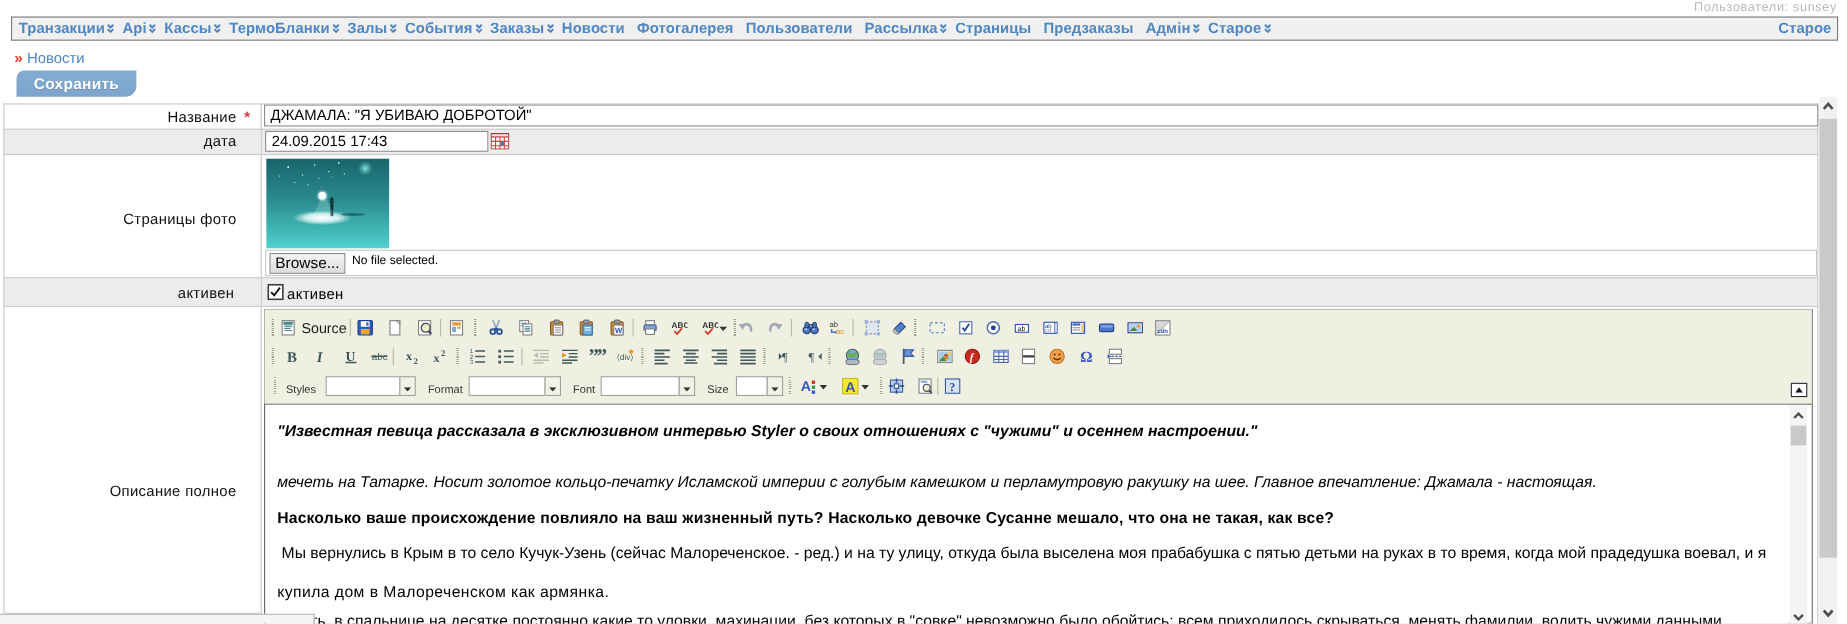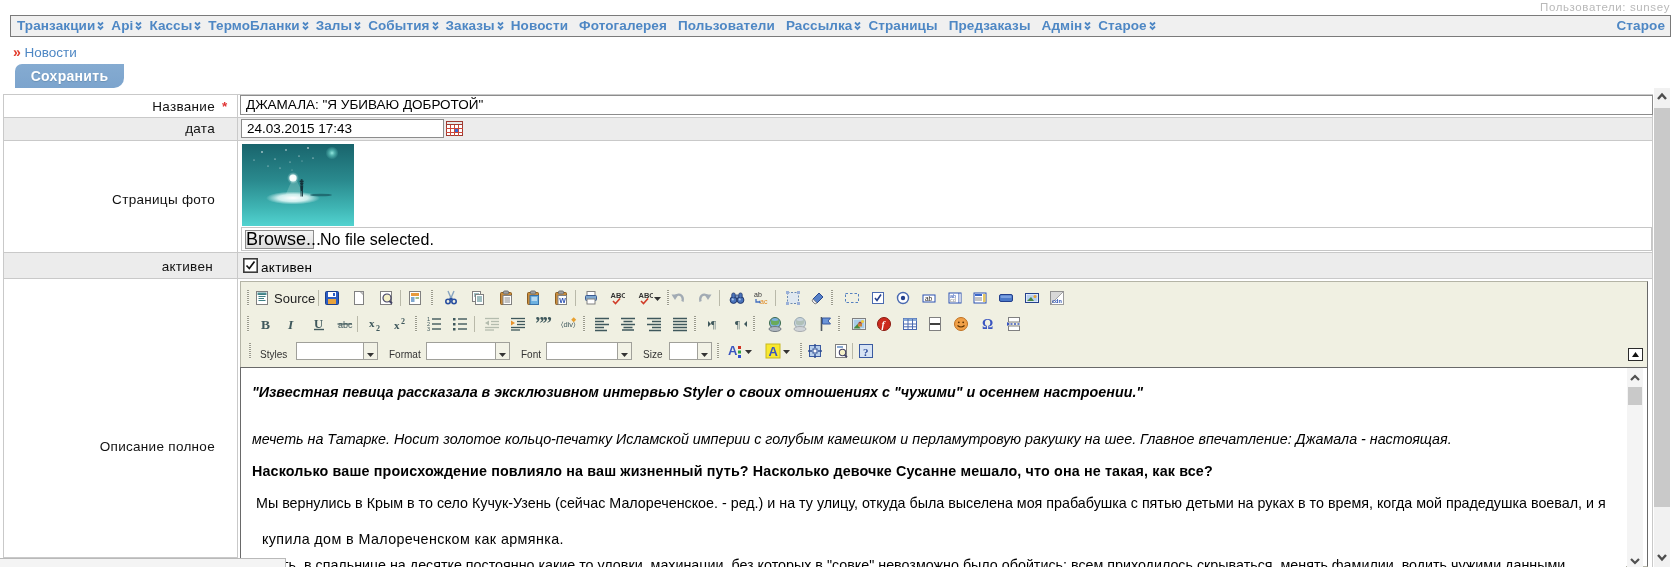--- a/index.html
+++ b/index.html
@@ -64,21 +64,21 @@
 <div class="abs" style="left:237px;top:94px;width:1px;height:473px;background:#c9c9c9"></div>
 <div class="abs" style="left:1652px;top:94px;width:1px;height:473px;background:#c9c9c9"></div>
 <div class="abs" style="left:3px;top:557px;width:235px;height:1px;background:#c9c9c9"></div>
 <div class="lbl" style="top:99px;padding-right:22px">Название</div>
 <div class="abs" style="left:222px;top:99px;color:#e03535;font-size:13.5px;font-weight:bold">*</div>
 <div class="lbl" style="top:121px;padding-right:22px">дата</div>
 <div class="lbl" style="top:192px;padding-right:22px">Страницы фото</div>
 <div class="lbl" style="top:259px;padding-right:24px">активен</div>
 <div class="lbl" style="top:439px;padding-right:22px">Описание полное</div>
 <div class="abs" style="left:240px;top:95px;width:1413px;height:20px;background:#fff;border:1px solid #8c8c8c;font-size:13.5px;line-height:18px;padding-left:5px;color:#000">ДЖАМАЛА: "Я УБИВАЮ ДОБРОТОЙ"</div>
-<div class="abs" style="left:241px;top:119px;width:203px;height:19px;background:#fff;border:1px solid #8c8c8c;font-size:13.5px;line-height:17px;padding-left:5px;color:#000">24.03.2015 17:43</div>
+<div class="abs" style="left:241px;top:119px;width:203px;height:19px;background:#fff;border:1px solid #8c8c8c;font-size:13.5px;line-height:17px;padding-left:5px;color:#000">24.09.2015 17:43</div>
 <svg class="abs" style="left:446px;top:121px" width="17" height="15" viewBox="0 0 17 15">
 <rect x="0.5" y="0.5" width="16" height="14" fill="#fff" stroke="#a03a30"></rect>
 <rect x="0.5" y="0.5" width="16" height="3" fill="#e8e8e8" stroke="#a03a30"></rect>
 <g stroke="#cc4639" stroke-width="1">
 <line x1="4.5" y1="4" x2="4.5" y2="15"></line>
       <line x1="8.5" y1="4" x2="8.5" y2="15"></line>
       <line x1="12.5" y1="4" x2="12.5" y2="15"></line>
 <line x1="0" y1="7.5" x2="17" y2="7.5"></line>
       <line x1="0" y1="11.5" x2="17" y2="11.5"></line>
     </g>
@@ -127,22 +127,22 @@
       <circle cx="26" cy="22" r="0.5"></circle>
 <circle cx="48" cy="18" r="0.5"></circle>
       <circle cx="71" cy="14" r="0.6"></circle>
       <circle cx="38" cy="24" r="0.5"></circle>
 <circle cx="12" cy="16" r="0.5"></circle>
       <circle cx="60" cy="17" r="0.45"></circle>
       <circle cx="50" cy="26" r="0.4"></circle>
     </g>
 </svg>
 <div class="abs" style="left:241px;top:227px;width:1411px;height:24px;background:#fff;border:1px solid #c6c6c6"></div>
-<div class="abs" style="left:245px;top:230px;width:69px;height:19px;background:linear-gradient(#f4f4f4,#dcdcdc);border:1px solid #8c8c8c;font-size:18px;text-align:center;line-height:17px;color:#000">Browse...</div>
-<div class="abs" style="left:320px;top:231px;font-size:16px;color:#000">No file selected.</div>
+<div class="abs" style="left:245px;top:230px;width:69px;height:19px;background:linear-gradient(#f4f4f4,#dcdcdc);border:1px solid #8c8c8c;font-size:14px;text-align:center;line-height:17px;color:#000">Browse...</div>
+<div class="abs" style="left:320px;top:231px;font-size:11px;color:#000">No file selected.</div>
 <svg class="abs" style="left:243px;top:258px" width="15" height="15" viewBox="0 0 15 15">
 <rect x="0.8" y="0.8" width="13.4" height="13.4" fill="#fff" stroke="#3c3c3c" stroke-width="1.6"></rect>
 <path d="M3.5 7.5 L6.3 10.5 L11.5 3.5" fill="none" stroke="#111" stroke-width="1.7"></path>
   </svg>
 <div class="abs" style="left:261px;top:260px;font-size:13.5px;color:#000;letter-spacing:.3px">активен</div>
 <div class="abs" style="left:240px;top:281px;width:1408px;height:286px;border:1px solid #b4b4a6;border-right:1px solid #696969;background:#fff"></div>
 <div class="abs" style="left:241px;top:282px;width:1406px;height:85px;background:#f0f0e2"></div>
 <div class="abs" style="left:241px;top:367px;width:1406px;height:1px;background:#696969"></div>
 <div class="abs" style="left:240px;top:367px;width:1px;height:200px;background:#696969"></div>
 <div class="abs" style="left:1628px;top:348px;width:15px;height:13px;background:#fff;border:1px solid #2b2b2b"></div>
@@ -573,21 +573,21 @@
 <div class="sep" style="left:852px;top:343px"></div>
 <svg class="tb" style="left:858px;top:343px" viewBox="0 0 16 16">
     <rect x="1.5" y="1.5" width="13" height="13" fill="#d8e4f4" stroke="#3a5aa0"></rect>
     <text x="5" y="12.5" font-size="11" font-weight="bold" fill="#2a4a9a" font-family="Liberation Serif">?</text>
   </svg>
 <div class="abs" style="left:242px;top:368px;width:1384px;height:199px;overflow:hidden;background:#fff">
 <div class="cl" style="top:16px;left:10px;font-weight:bold;font-style:italic">"Известная певица рассказала в эксклюзивном интервью Styler о своих отношениях с "чужими" и осеннем настроении."</div>
 <div class="cl" style="top:63px;left:10px;font-style:italic">мечеть на Татарке. Носит золотое кольцо-печатку Исламской империи с голубым камешком и перламутровую ракушку на шее. Главное впечатление: Джамала - настоящая.</div>
 <div class="cl" style="top:95px;left:10px;font-weight:bold;letter-spacing:.15px">Насколько ваше происхождение повлияло на ваш жизненный путь? Насколько девочке Сусанне мешало, что она не такая, как все?</div>
 <div class="cl" style="top:127px;left:10px">&nbsp;Мы вернулись в Крым в то село Кучук-Узень (сейчас Малореченское. - ред.) и на ту улицу, откуда была выселена моя прабабушка с пятью детьми на руках в то время, когда мой прадедушка воевал, и я</div>
-<div class="cl" style="top:163px;left:20px;letter-spacing:.4px">купила дом в Малореченском как армянка.</div>
+<div class="cl" style="top:163px;left:10px;letter-spacing:.4px">купила дом в Малореченском как армянка.</div>
 <div class="cl" style="top:189px;left:40px">ть, в спальнице на десятке постоянно какие то уловки, махинации, без которых в "совке" невозможно было обойтись: всем приходилось скрываться, менять фамилии, водить чужими данными</div>
 </div>
 <div class="abs" style="left:1627px;top:368px;width:16px;height:199px;background:#f4f4f4"></div>
 <svg class="abs" style="left:1630px;top:374px" width="10" height="8" viewBox="0 0 10 8">
     <path d="M1 6 L5 2 L9 6" fill="none" stroke="#505050" stroke-width="2.2"></path>
   </svg>
 <div class="abs" style="left:1628px;top:387px;width:14px;height:18px;background:#c9c9c9"></div>
 <svg class="abs" style="left:1630px;top:557px" width="10" height="8" viewBox="0 0 10 8">
     <path d="M1 2 L5 6 L9 2" fill="none" stroke="#505050" stroke-width="2.2"></path>
   </svg>

